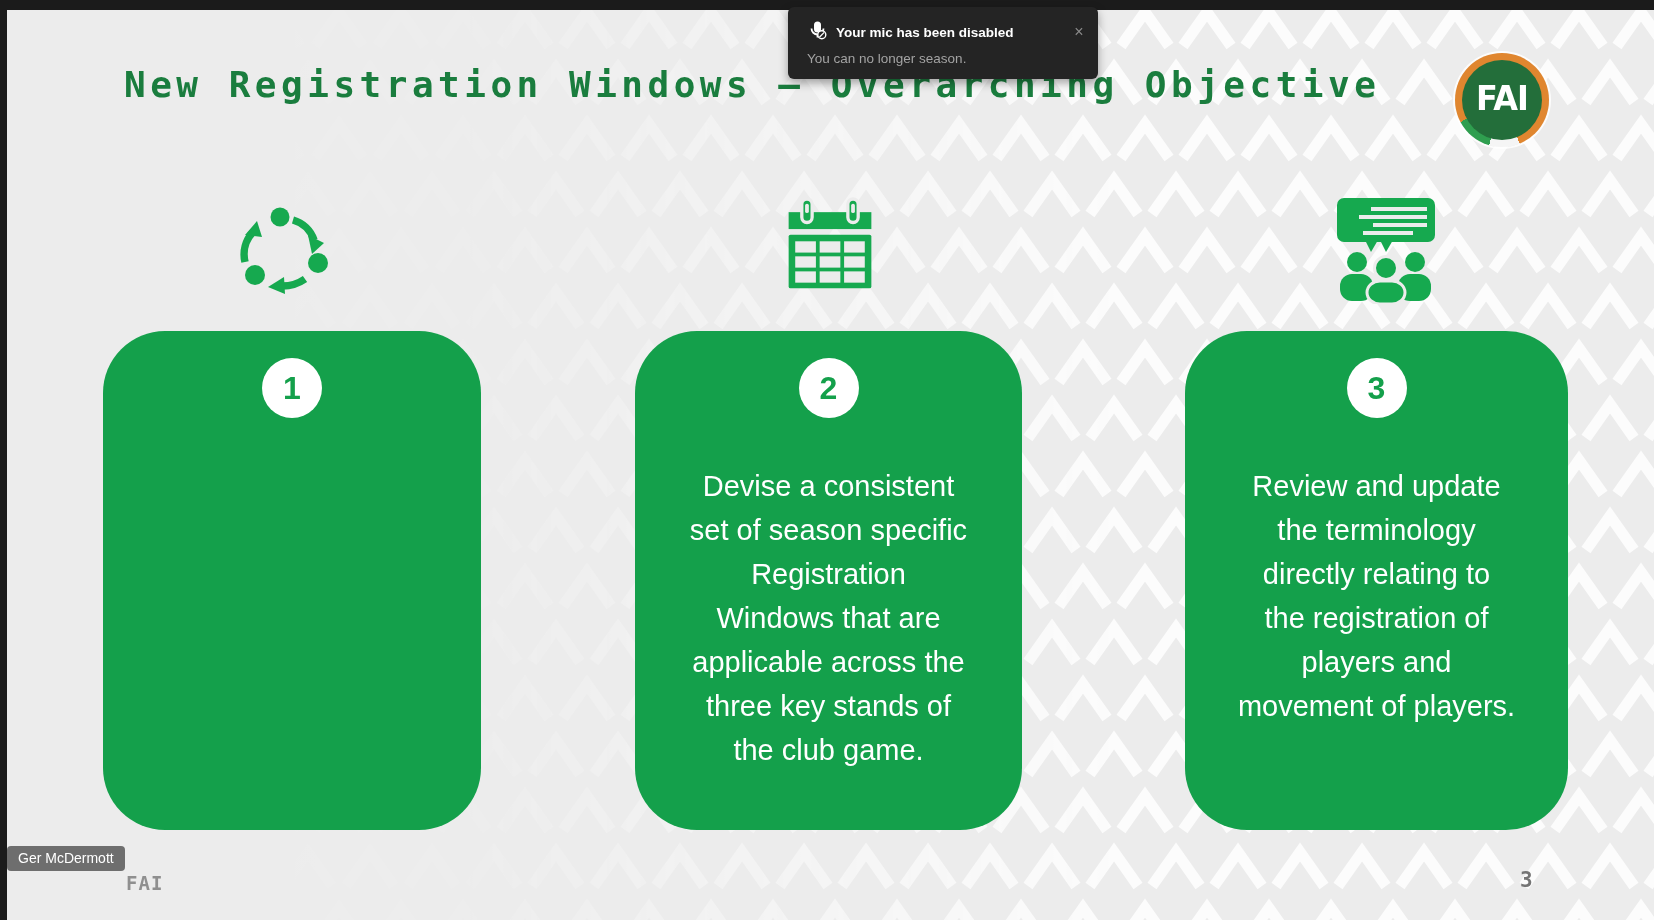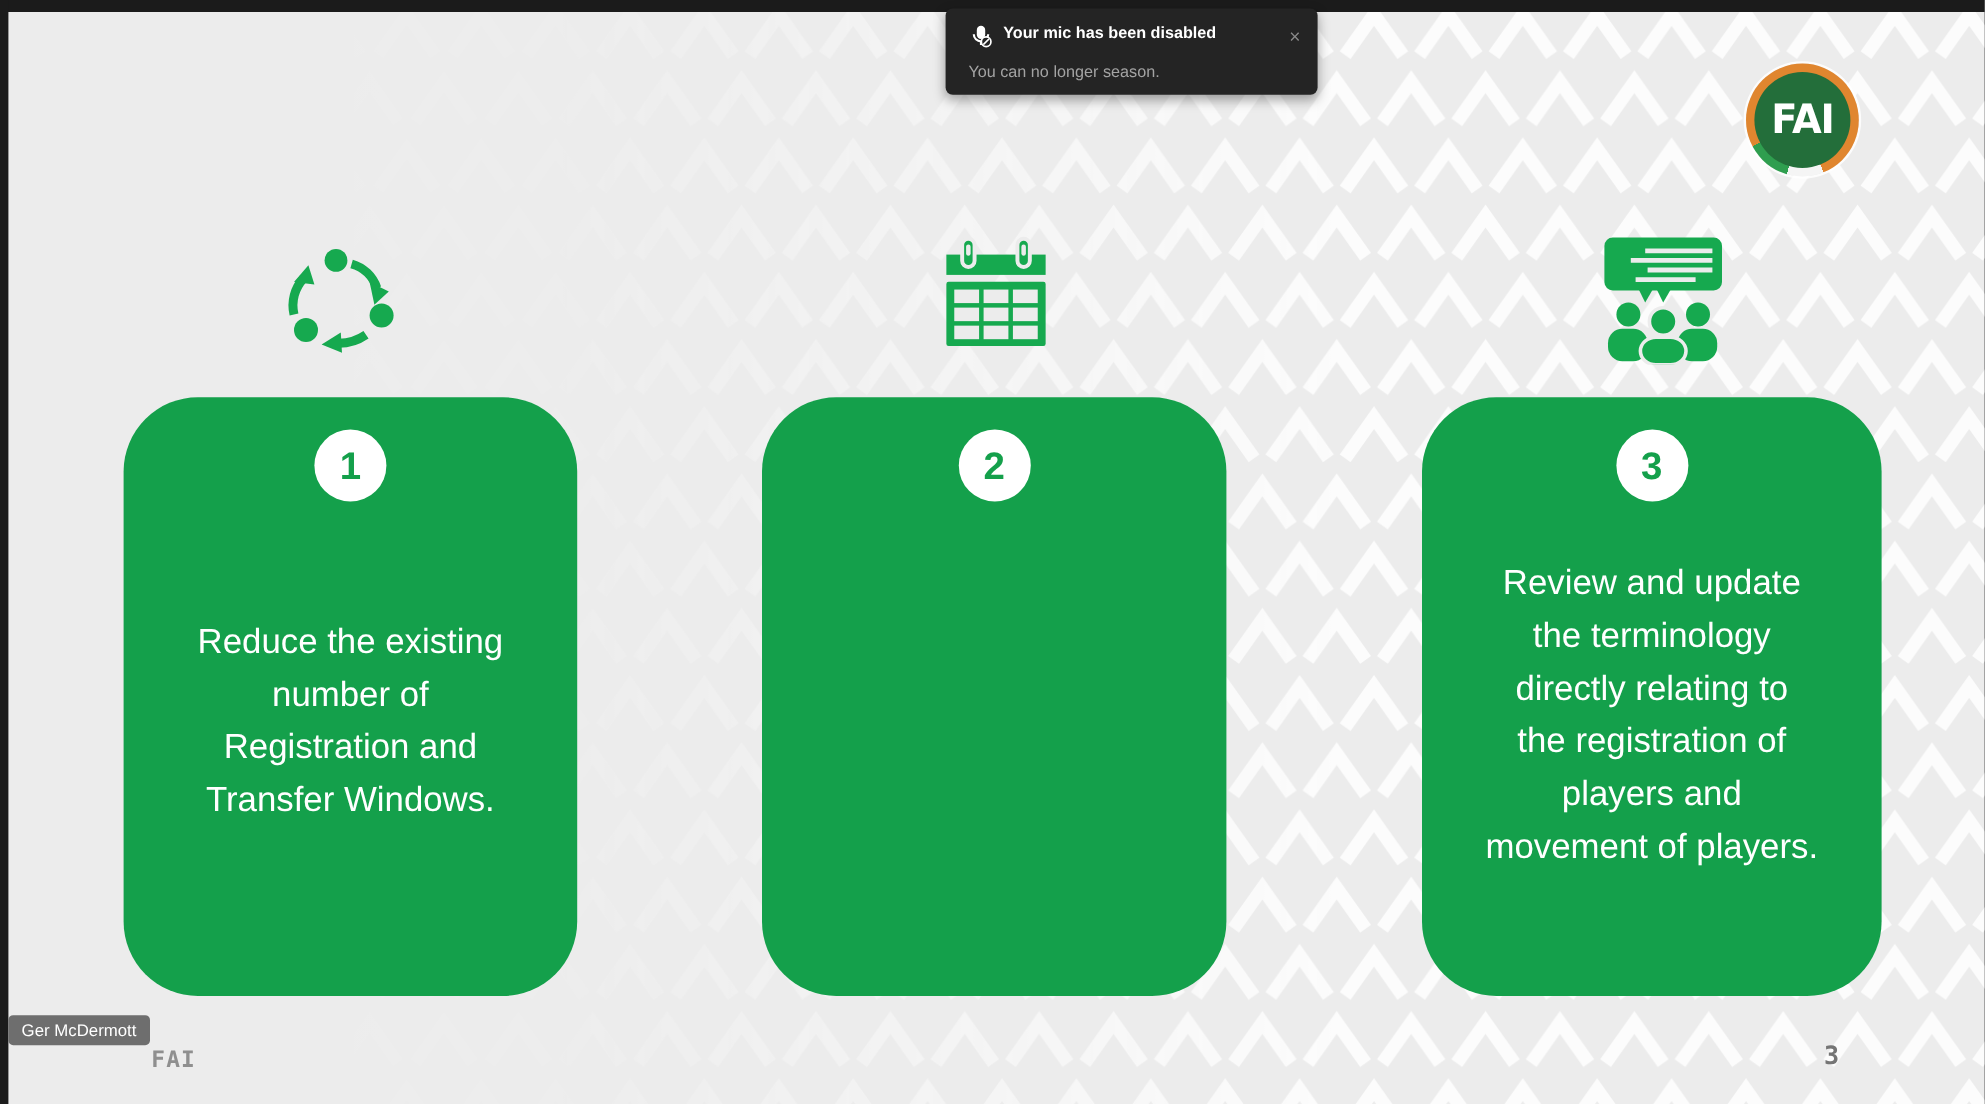--- a/index.html
+++ b/index.html
@@ -41,21 +41,21 @@
     transform: scaleY(1.05); padding-bottom: 2px;
   }
 
   
   .toast {
     position: absolute; left: 788px; top: 7px; width: 310px; height: 72px; z-index: 10;
     background: #242424; border-radius: 6px;
     box-shadow: 0 4px 10px rgba(0,0,0,0.35);
     padding: 13px 30px 0 19px;
   }
-  .toast-row1 { display: flex; gap: 9px; }
+  .toast-row1 { display: flex; align-items: center; gap: 9px; }
   .toast-title { color: #ffffff; font-size: 13.5px; font-weight: bold; white-space: nowrap; }
   .toast-subtitle { color: #a3a3a3; font-size: 13.5px; margin-top: 7px; margin-left: 0; white-space: nowrap; }
   .toast-close {
     position: absolute; right: 10px; top: 16px; width: 18px; height: 18px;
     color: #8a8a8a; font-size: 16px; line-height: 18px; text-align: center;
     cursor: pointer; background: none; border: none; font-family: "Liberation Sans", sans-serif;
   }
 
   
   .card-icon { position: absolute; z-index: 1; }
@@ -129,20 +129,21 @@
       <mask id="fadeMask">
           <rect width="1654" height="920" fill="url(#fade)"></rect>
         </mask>
     </defs>
     <rect width="1654" height="920" fill="url(#chev)" mask="url(#fadeMask)" opacity="0.85"></rect>
   </svg>
 
   <div class="top-bar"></div>
   <div class="left-bar"></div>
 
+  <h1 class="slide-title">New Registration Windows – Overarching Objective</h1>
 
   <div class="fai-logo">
     <div class="fai-logo-inner">
       <span class="fai-logo-text">FAI</span>
     </div>
   </div>
 
   <div class="toast">
     <div class="toast-row1">
       <span>
@@ -219,30 +220,33 @@
       <rect x="63" y="88" width="33" height="27" rx="12" fill="#16a94f"></rect>
       <circle cx="51" cy="82" r="11.5" fill="#16a94f" stroke="#ececec" stroke-width="3"></circle>
       <rect x="32" y="95" width="38" height="23" rx="13" fill="#16a94f" stroke="#ececec" stroke-width="3"></rect>
     </svg>
   </div>
 
   <section class="card" id="card-1">
     <div class="card-badge">
       <span class="card-number">1</span>
     </div>
-    <p class="card-text">Reduce the existing
-number of
-Registration and
-Transfer Windows.</p>
   </section>
 
   <section class="card" id="card-2">
     <div class="card-badge">
       <span class="card-number">2</span>
     </div>
+    <p class="card-text">Devise a consistent
+set of season specific
+Registration
+Windows that are
+applicable across the
+three key stands of
+the club game.</p>
   </section>
 
   <section class="card" id="card-3">
     <div class="card-badge">
       <span class="card-number">3</span>
     </div>
     <p class="card-text">Review and update
 the terminology
 directly relating to
 the registration of

